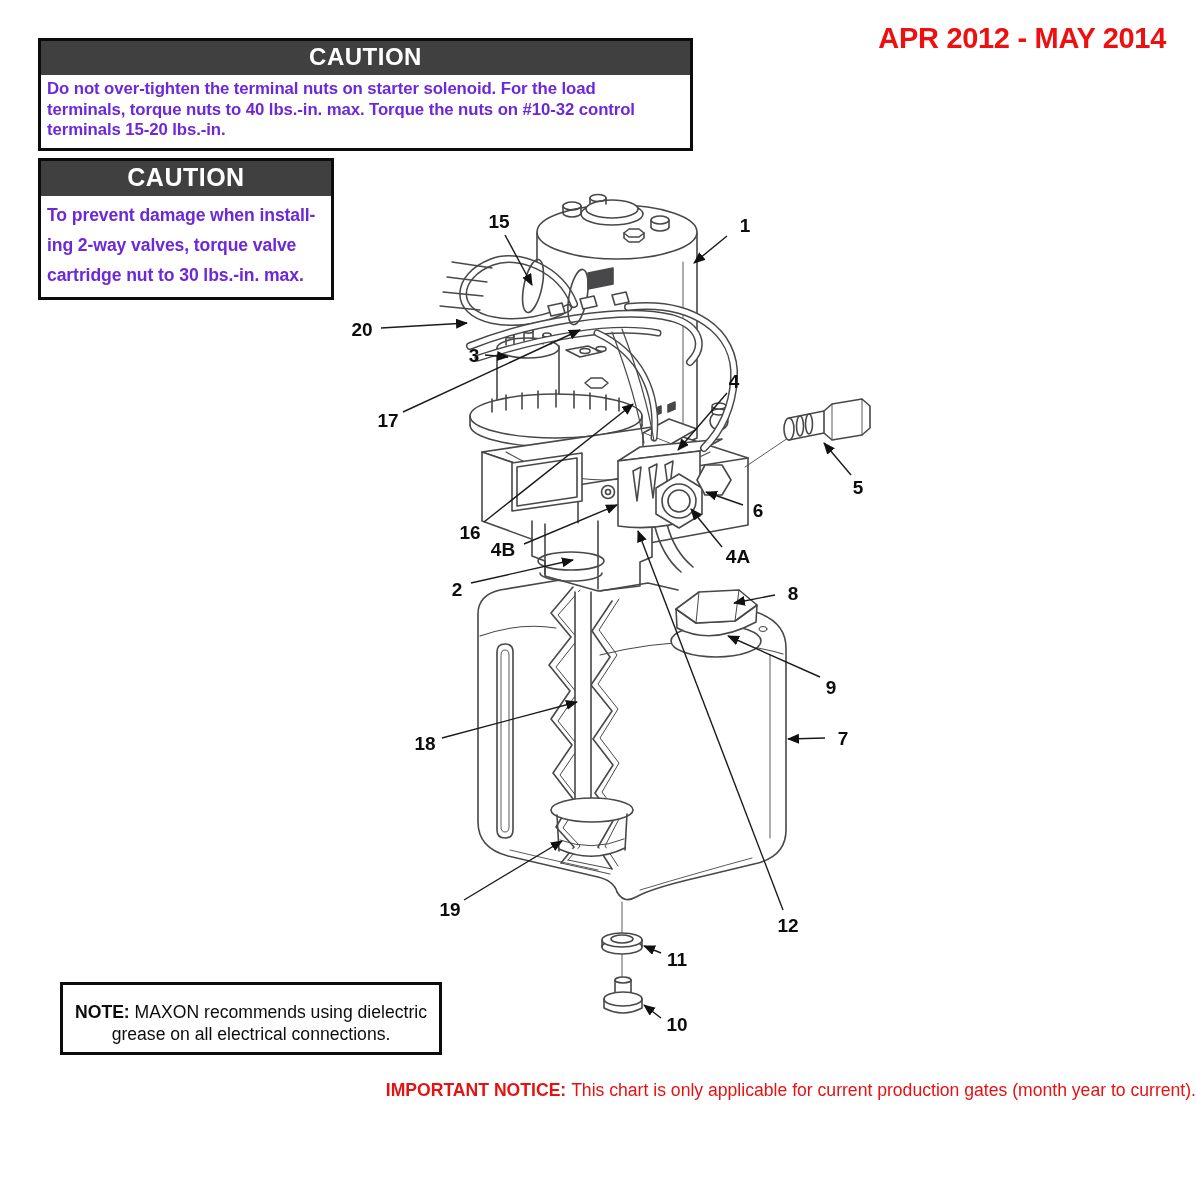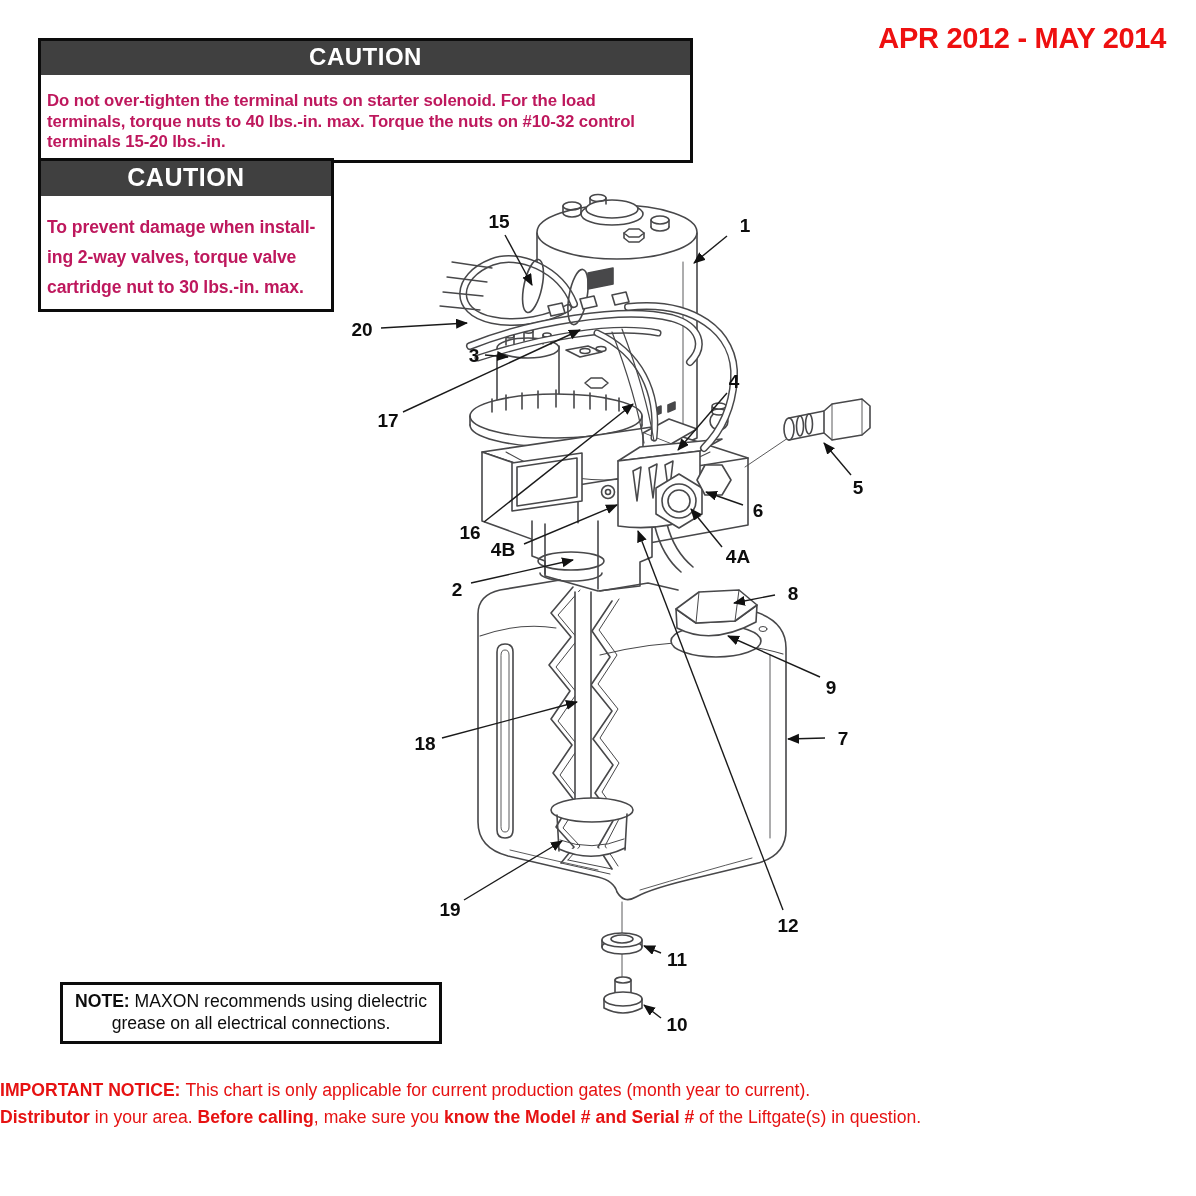--- a/index.html
+++ b/index.html
@@ -4,33 +4,33 @@
 <style>
   html,body{margin:0;padding:0;}
   body{
     width:1196px;height:1196px;position:relative;background:#ffffff;
     font-family:"Liberation Sans", sans-serif;overflow:hidden;color:#111;
   }
   .caution-box{position:absolute;border:3px solid #0c0c0c;background:#fff;}
   .caution-header{background:#404040;color:#fff;text-align:center;font-weight:bold;
     font-size:24px;padding:2px 0 4px;letter-spacing:0.5px;}
   .caution-body{font-weight:bold;font-size:16.8px;line-height:20.5px;
-    padding:16px 6px 7px;white-space:pre-line;letter-spacing:-0.1px;color:#be185d;}
+    padding:4px 6px 7px;white-space:pre-line;letter-spacing:-0.1px;color:#6d28d9;}
   #caution-1{left:38px;top:38px;width:649px;}
   #caution-2{left:38px;top:158px;width:290px;}
   #caution-2 .caution-header{font-size:25px;}
   #caution-2 .caution-body{font-size:17.6px;line-height:30px;}
   #note-box{position:absolute;left:60px;top:982px;width:372px;border:3px solid #0c0c0c;
     background:#fff;text-align:center;font-size:17.6px;line-height:22px;
-    padding:5px 2px 7px;color:#0d0d0d;}
+    padding:16px 2px 7px;color:#0d0d0d;}
   .note-label{font-weight:bold;}
   .note-text{white-space:pre-line;}
   #date-range{position:absolute;top:22px;right:30px;font-size:29px;font-weight:bold;
     color:#ee1010;letter-spacing:-0.3px;}
-  #footer-notice{position:absolute;top:1077px;left:0;width:1196px;text-align:left;
+  #footer-notice{position:absolute;top:1077px;left:0;width:1196px;text-align:right;
     font-size:17.6px;line-height:27px;color:#e61212;}
   .fb{font-weight:bold;}
   #diagram-svg{position:absolute;left:0;top:0;}
   .leader{stroke:#1a1a1a;stroke-width:1.4;}
   .callout-num{font:bold 19px "Liberation Sans", sans-serif;fill:#0d0d0d;}
 </style>
 </head>
 <body>
 
 <div id="date-range" style="color: rgb(238, 16, 16);">APR 2012 - MAY 2014</div>
@@ -49,21 +49,20 @@
 cartridge nut to 30 lbs.-in. max.</div>
 </div>
 
 <div id="note-box">
   <span class="note-label">NOTE:</span><span class="note-text"> MAXON recommends using dielectric
 grease on all electrical connections.</span>
 </div>
 
 <div id="footer-notice" style="color: rgb(230, 18, 18);">
     <div class="footer-line"><span class="fb">IMPORTANT NOTICE: </span><span>This chart is only applicable for current production gates (month year to current).</span></div>
-    <div class="footer-line"><span class="fb">Distributor</span><span> in your area. </span><span class="fb">Before calling</span><span>, make sure you </span><span class="fb">know the Model # and Serial #</span><span> of the Liftgate(s) in question.</span></div>
   </div>
 
 <svg id="diagram-svg" width="1196" height="1196" viewBox="0 0 1196 1196">
   <defs>
     <marker id="arrowhead" markerUnits="userSpaceOnUse" markerWidth="14" markerHeight="12" refX="11" refY="5" orient="auto">
       <path d="M0,0 L12,5 L0,10 Z" fill="#111"></path>
     </marker>
   </defs>
 
   <g fill="none" stroke="#48484a" stroke-width="1.6" stroke-linecap="round" stroke-linejoin="round">

